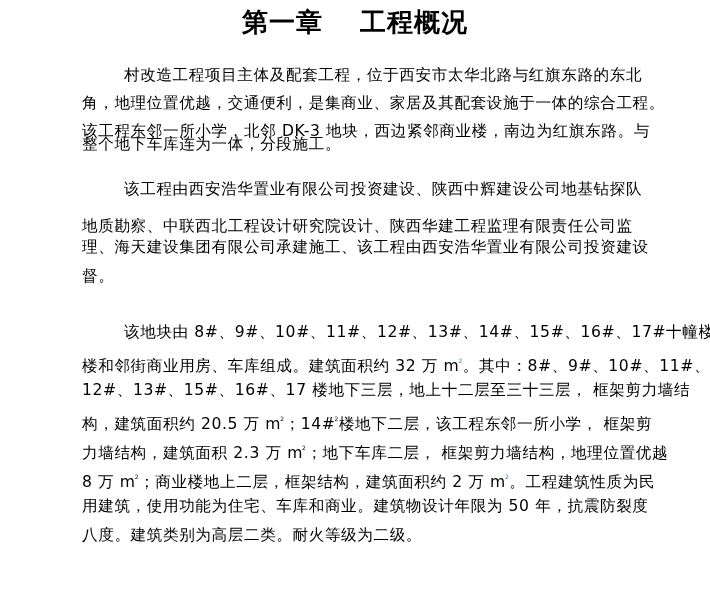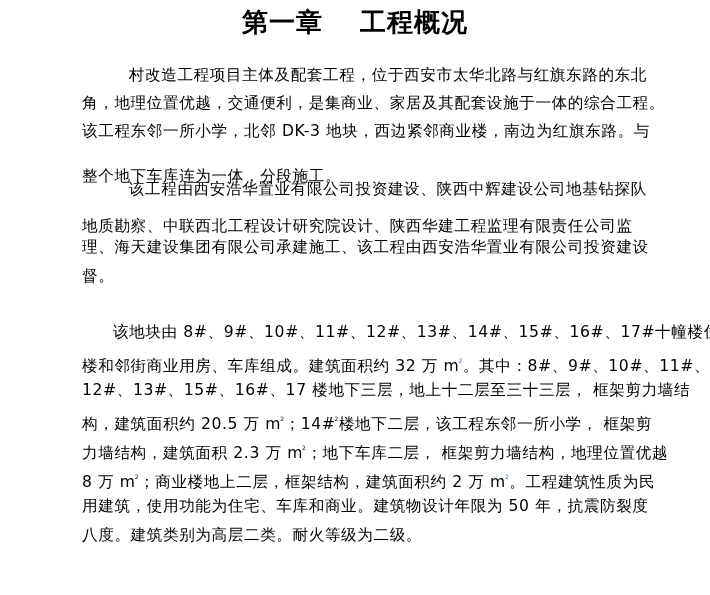--- a/index.html
+++ b/index.html
@@ -11,33 +11,33 @@
   .title {
     position: absolute; left: 0; width: 710px; top: 4px;
     text-align: center; font-family: "DejaVu Serif", serif;
     font-weight: bold; font-size: 26px; letter-spacing: 1px; line-height: 36px;
   }
   .line {
     position: absolute; left: 82px; width: 570px;
     font-size: 15.6px; line-height: 20px; white-space: nowrap;
     letter-spacing: 0.6px;
   }
-  .line.indent { left: 113px; width: 534px; text-align: right; }
+  .line.indent { left: 124px; width: 534px; }
   sup.s { font-size: 6px; color: #000; vertical-align: 8px; margin-left: -1px; }
   sup.s.blue { color: #3a6fd0; }
 </style>
 </head>
 <body>
 
 <div class="title">第一章　 工程概况</div>
 
 <div class="line indent" style="top:65px">村改造工程项目主体及配套工程，位于西安市太华北路与红旗东路的东北</div>
 <div class="line" style="top:93px">角，地理位置优越，交通便利，是集商业、家居及其配套设施于一体的综合工程。</div>
 <div class="line" style="top:121px">该工程东邻一所小学，北邻 DK-3 地块，西边紧邻商业楼，南边为红旗东路。与</div>
-<div class="line" style="top:166px">整个地下车库连为一体，分段施工。</div>
+<div class="line" style="top:134px">整个地下车库连为一体，分段施工。</div>
 
 <div class="line indent" style="top:179px">该工程由西安浩华置业有限公司投资建设、陕西中辉建设公司地基钻探队</div>
 <div class="line" style="top:216px">地质勘察、中联西北工程设计研究院设计、陕西华建工程监理有限责任公司监</div>
 <div class="line" style="top:237px">理、海天建设集团有限公司承建施工、该工程由西安浩华置业有限公司投资建设</div>
 <div class="line" style="top:266px">督。</div>
 
 <div class="line indent" style="top:322px">该地块由 8#、9#、10#、11#、12#、13#、14#、15#、16#、17#十幢楼住宅</div>
 <div class="line" style="top:351px"><span>楼和邻街商业用房、车库组成。建筑面积约 32 万 m</span><sup class="s blue">2</sup><span>。其中：8#、9#、10#、11#、</span></div>
 <div class="line" style="top:380px">12#、13#、15#、16#、17 楼地下三层，地上十二层至三十三层， 框架剪力墙结</div>
 <div class="line" style="top:409px"><span>构，建筑面积约 20.5 万 m</span><sup class="s">2</sup><span>；14#</span><sup class="s">2</sup><span>楼地下二层，该工程东邻一所小学， 框架剪</span></div>

